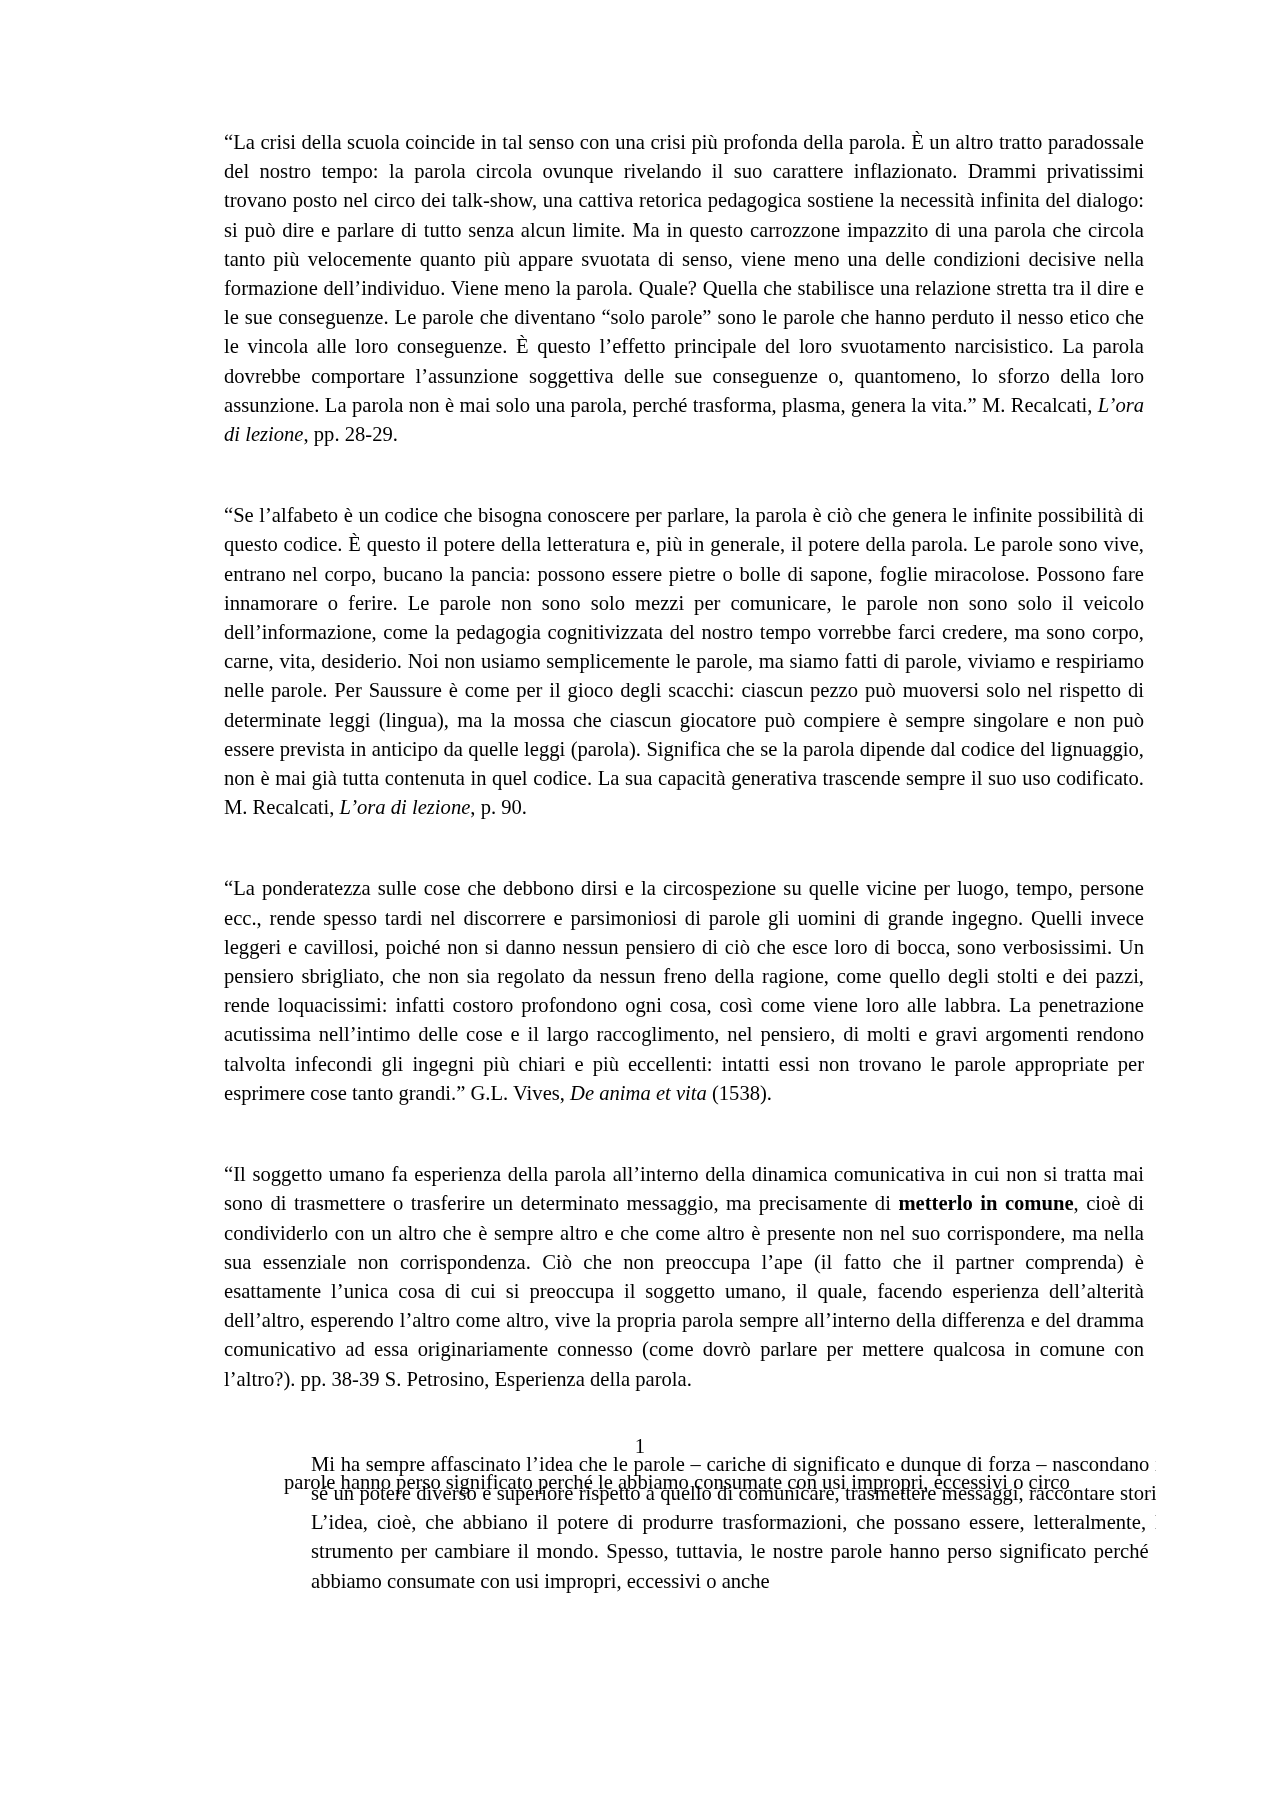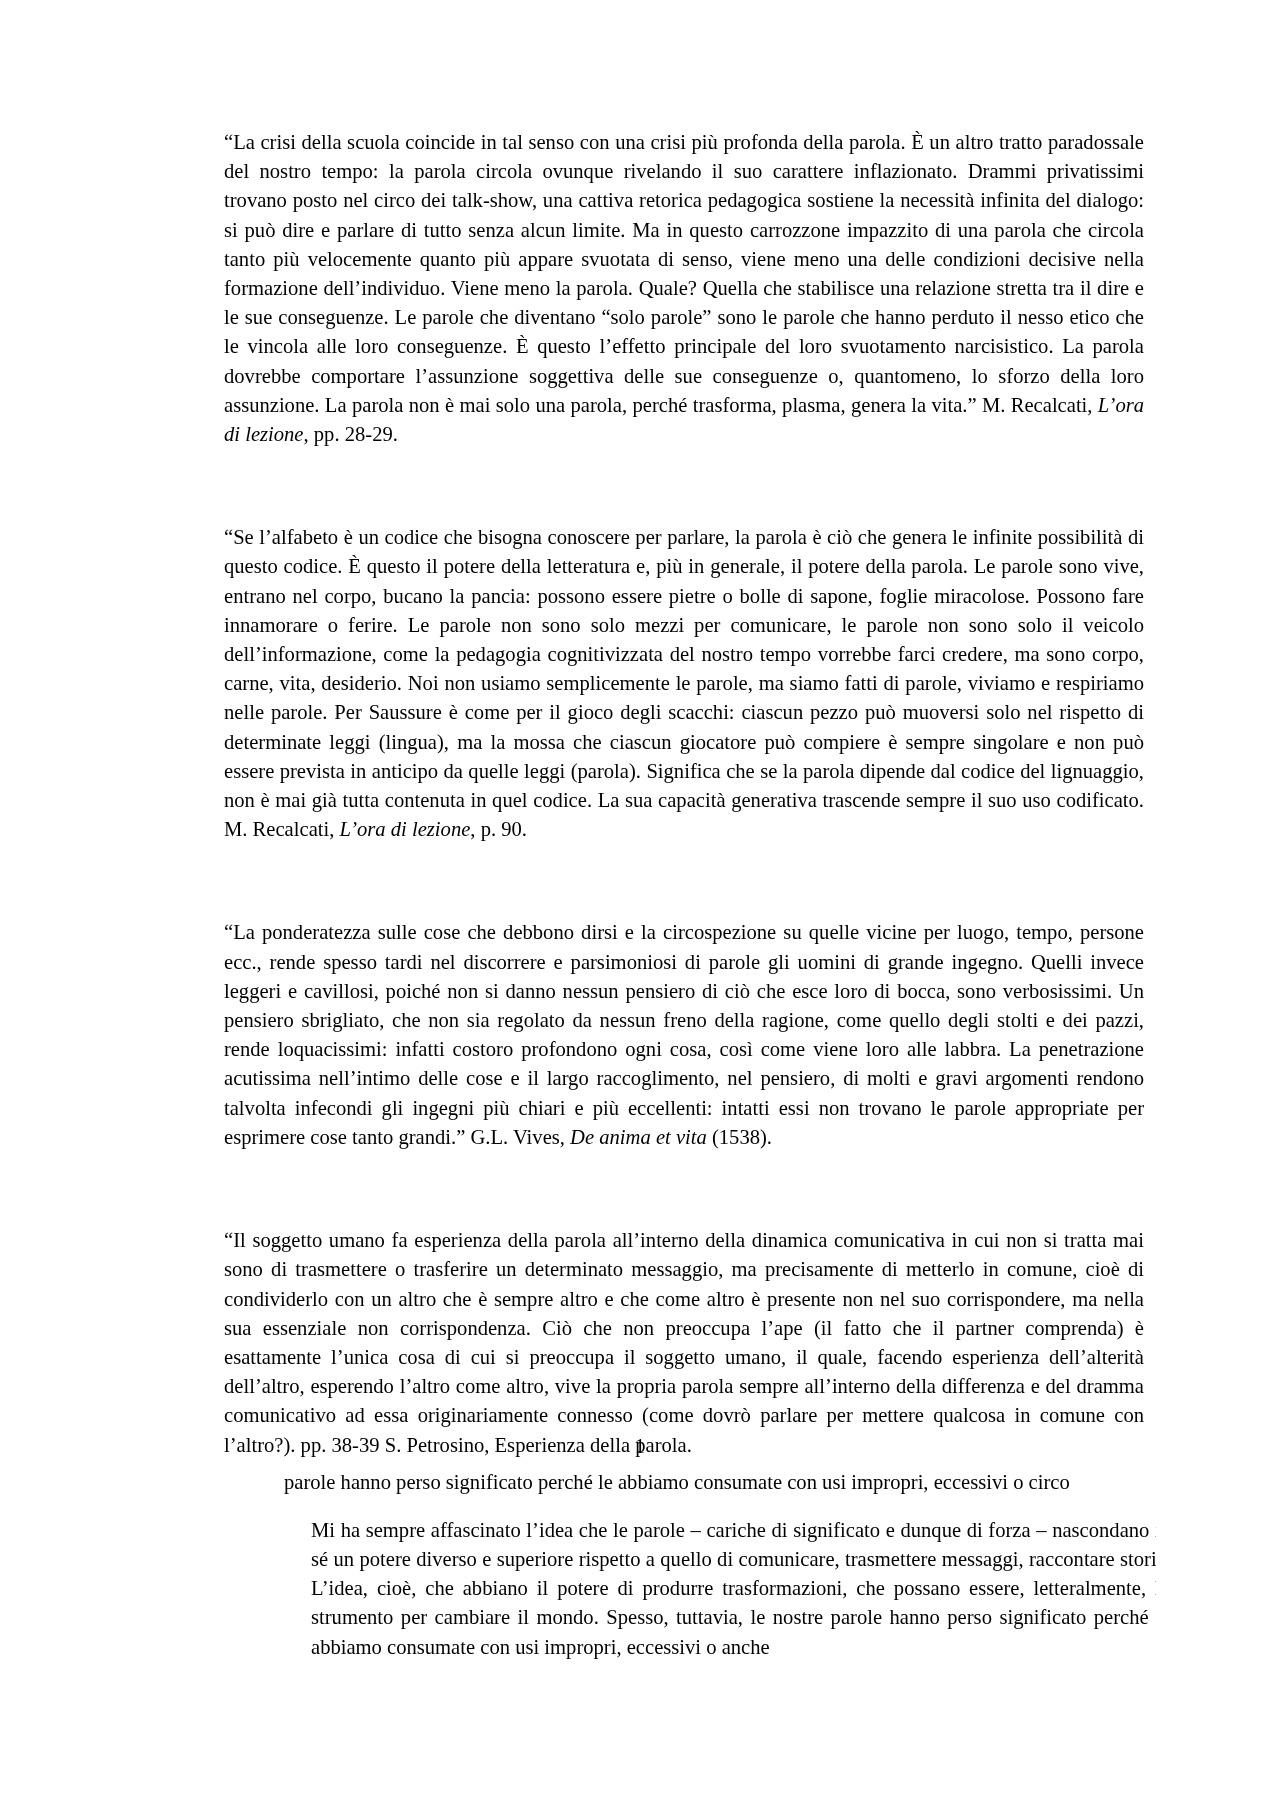--- a/index.html
+++ b/index.html
@@ -30,32 +30,32 @@
   .para {
     font-size: 20.6px;
     line-height: 29.2px;
     text-align: justify;
     text-justify: inter-word;
     margin: 0 0 0 0;
     hyphens: none;
     color: #000;
   }
   .para + .para {
-    margin-top: 74px;
+    margin-top: 52px;
   }
   .para.indented {
     margin-left: 87px;
     width: 860px;
     margin-top: 56px;
   }
   em, .ital {
     font-style: italic;
   }
   strong, .bold {
-    font-weight: normal;
+    font-weight: bold;
   }
   .page-number {
     position: absolute;
     left: 0;
     right: 0;
     top: 1432px;
     text-align: center;
     font-size: 20.6px;
     line-height: 29.2px;
     color: #000;

